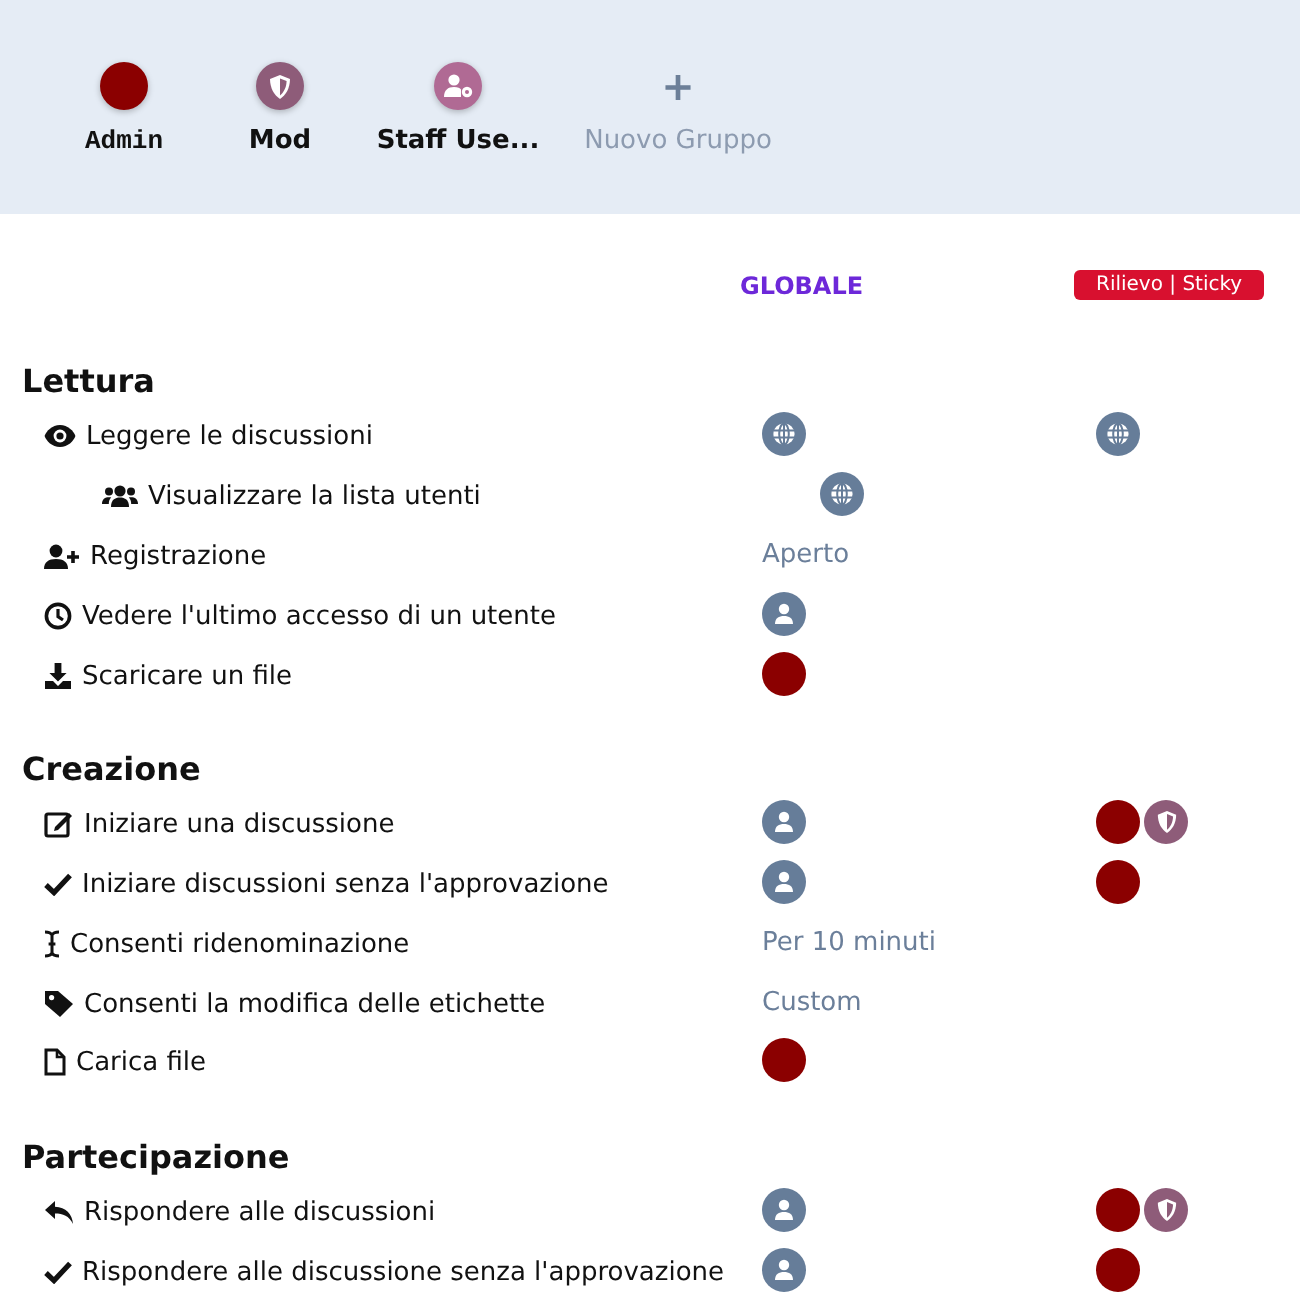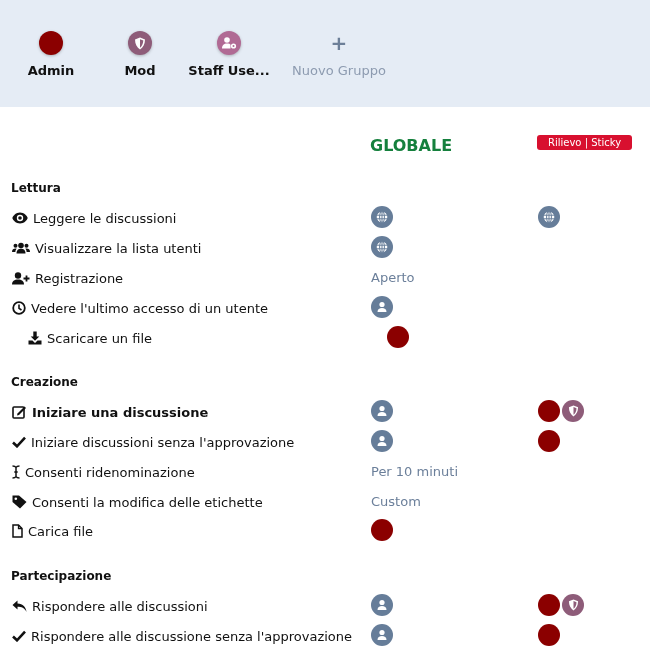--- a/index.html
+++ b/index.html
@@ -18,31 +18,31 @@
     display: flex; align-items: center; justify-content: center;
     box-shadow: 0 1px 3px rgba(0,0,0,0.25);
   }
   .group .glabel {
     margin-top: 8px; font-weight: bold; font-size: 13px; color: #111; white-space: nowrap;
   }
   .group.new .gicon { box-shadow: none; background: transparent; color: #6c7f98; font-size: 20px; font-weight: bold; }
   .group.new .glabel { font-weight: normal; color: #8d9bb0; }
 
   .col-head {
-    position: absolute; top: 136px; font-size: 16px; font-weight: bold; color: #15803d;
+    position: absolute; top: 136px; font-size: 12px; font-weight: bold; color: #6d28d9;
   }
   .sticky-badge {
     position: absolute; left: 537px; top: 135px; background: #d8102f; color: #fff;
     font-size: 10px; padding: 2px 11px; border-radius: 3px; white-space: nowrap;
   }
 
   .section-title {
-    position: absolute; left: 11px; font-weight: bold; font-size: 12px; color: #111;
-  }
-  .perm-row { position: absolute; left: 2px; width: 586px; height: 30px; }
+    position: absolute; left: 11px; font-weight: bold; font-size: 16px; color: #111;
+  }
+  .perm-row { position: absolute; left: 12px; width: 586px; height: 30px; }
   .perm-label {
     position: absolute; left: 10px; top: 0; height: 20px; display: flex; align-items: center;
     font-size: 13px; color: #111; white-space: nowrap;
   }
   .perm-label svg { margin-right: 5px; flex-shrink: 0; }
 
   .cell-global { position: absolute; left: 369px; top: -2px; height: 22px; display: flex; align-items: center; }
   .cell-sticky { position: absolute; left: 536px; top: -2px; height: 22px; display: flex; align-items: center; gap: 2px; }
   .cell-text { font-size: 13px; color: #6b7f9a; }
 
@@ -52,21 +52,21 @@
   }
   .dot.admin { background: #8b0000; }
   .dot.mod { background: #8e5c79; }
   .dot.guest { background: #667d99; }
   .dot.member { background: #667d99; }
 </style>
 </head>
 <body>
 
 <div class="groups-bar">
-  <div class="group" style="left:1px;">
+  <div class="group" style="left:12px;font-family:Liberation Mono, monospace;">
     <div class="gicon" style="background:#8b0000;"></div>
     <div class="glabel">Admin</div>
   </div>
   <div class="group" style="left:90px;">
     <div class="gicon" style="background:#8e5c79;">
       <svg width="12" height="13" viewBox="0 0 12 13">
           <path d="M6 0.5 L11 2.5 C11 7 9 10.5 6 12.5 C3 10.5 1 7 1 2.5 Z" fill="#fff"></path>
           <path d="M6 2.2 L9.3 3.5 C9.2 6.8 7.8 9.3 6 10.7 Z" fill="#8e5c79"></path>
         </svg>
     </div>
@@ -116,21 +116,21 @@
     <div class="dot guest">
       <svg width="12" height="12" viewBox="0 0 12 12">
           <circle cx="6" cy="6" r="5.3" fill="#fff"></circle>
           <path d="M0.8 4.2 H11.2 M0.8 7.8 H11.2 M6 0.7 V11.3" stroke="#667d99" stroke-width="1"></path>
           <ellipse cx="6" cy="6" rx="2.4" ry="5.3" fill="none" stroke="#667d99" stroke-width="1"></ellipse>
         </svg>
     </div>
   </div>
 </div>
 
-<div class="perm-row" style="top:238px;">
+<div class="perm-row" style="top:238px;margin-left:29px;">
   <div class="perm-label">
     <svg width="18" height="12" viewBox="0 0 18 12">
         <circle cx="9" cy="3.5" r="2.8" fill="#111"></circle>
         <path d="M4.5 11.5 C4.5 8 6.5 6.8 9 6.8 C11.5 6.8 13.5 8 13.5 11.5 Z" fill="#111"></path>
         <circle cx="3.5" cy="3.8" r="2" fill="#111"></circle>
         <circle cx="14.5" cy="3.8" r="2" fill="#111"></circle>
         <path d="M0 10 C0 7.5 1.5 6.6 3.5 6.6 C4 6.6 4.3 6.7 4.6 6.8 C3.8 7.6 3.4 8.6 3.4 10 Z" fill="#111"></path>
         <path d="M18 10 C18 7.5 16.5 6.6 14.5 6.6 C14 6.6 13.7 6.7 13.4 6.8 C14.2 7.6 14.6 8.6 14.6 10 Z" fill="#111"></path>
       </svg>
     <span>Visualizzare la lista utenti</span>
@@ -171,36 +171,36 @@
   <div class="cell-global">
     <div class="dot member">
       <svg width="12" height="12" viewBox="0 0 12 12">
           <circle cx="6" cy="3.5" r="2.6" fill="#fff"></circle>
           <path d="M1.5 11 C1.5 8 3.5 7 6 7 C8.5 7 10.5 8 10.5 11 Z" fill="#fff"></path>
         </svg>
     </div>
   </div>
 </div>
 
-<div class="perm-row" style="top:328px;margin-left:16px;">
+<div class="perm-row" style="top:328px;">
   <div class="perm-label">
     <svg width="14" height="14" viewBox="0 0 14 14">
         <path d="M5.3 0.5 H8.7 V5.5 H11.3 L7 9.8 L2.7 5.5 H5.3 Z" fill="#111"></path>
         <path d="M0.5 9.5 H4.5 L7 12 L9.5 9.5 H13.5 V13.5 H0.5 Z" fill="#111"></path>
       </svg>
     <span>Scaricare un file</span>
   </div>
   <div class="cell-global">
     <div class="dot admin"></div>
   </div>
 </div>
 
 <div class="section-title" style="top:375px;">Creazione</div>
 
-<div class="perm-row" style="top:402px;font-weight:bold;">
+<div class="perm-row" style="top:402px;">
   <div class="perm-label">
     <svg width="15" height="14" viewBox="0 0 15 14">
         <rect x="1" y="2" width="11" height="11" rx="1" fill="none" stroke="#111" stroke-width="1.6"></rect>
         <path d="M5.5 8.5 L12.5 1.5 L14 3 L7 10 L5 10.5 Z" fill="#111"></path>
       </svg>
     <span>Iniziare una discussione</span>
   </div>
   <div class="cell-global">
     <div class="dot member">
       <svg width="12" height="12" viewBox="0 0 12 12">

